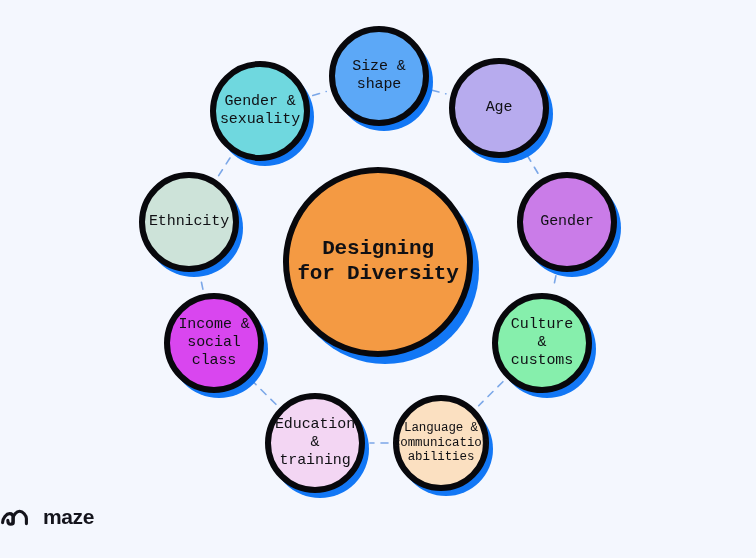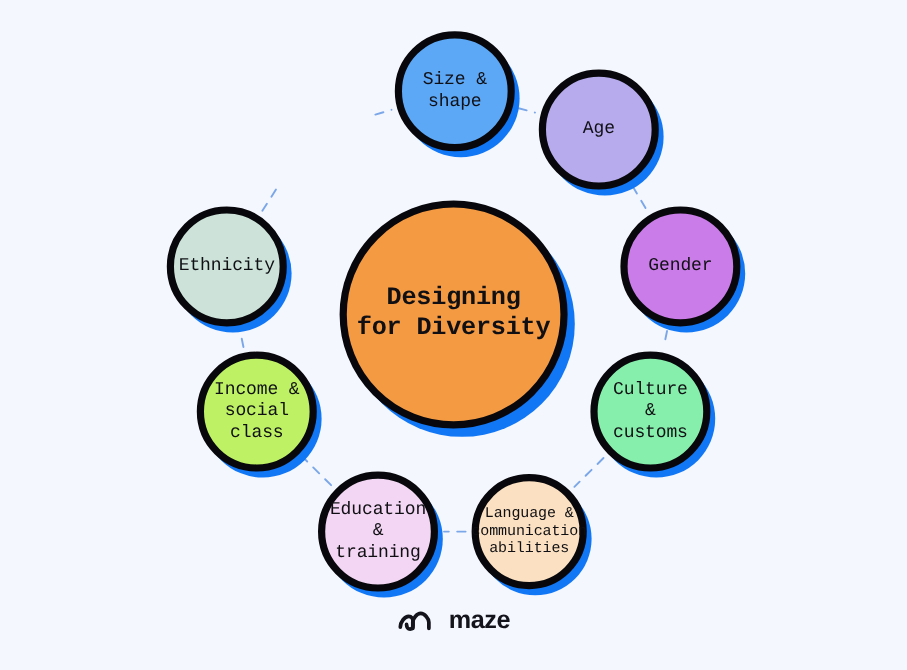--- a/index.html
+++ b/index.html
@@ -56,21 +56,20 @@
     font-weight: bold;
     letter-spacing: -0.2px;
   }
   #brand {
     position: absolute;
     left: 0;
     top: 506px;
     width: 756px;
     display: flex;
     align-items: center;
-    justify-content: center;
     gap: 9px;
     z-index: 4;
   }
   #brand-mark {
     display: block;
   }
   #brand-name {
     font-size: 21px;
     font-weight: bold;
     color: #14141c;
@@ -122,29 +121,33 @@
     <span class="label">Language &amp;
 communication
 abilities</span>
   </div>
 
   <div class="node" style="left: 265px; top: 393px; width: 100px; height: 100px; background: rgb(243, 214, 243); border-color: rgb(8, 8, 12); font-size: 15px; text-align: center;">
     <span class="label">Education
 &amp; training</span>
   </div>
 
-  <div class="node" style="left: 164px; top: 293px; width: 100px; height: 100px; background: #bef264; border-color: rgb(8, 8, 12); font-size: 15px; text-align: center;">
+  <div class="node" style="left: 164px; top: 293px; width: 100px; height: 100px; background: #d946ef; border-color: rgb(8, 8, 12); font-size: 15px; text-align: center;">
     <span class="label">Income &amp;
 social class</span>
   </div>
 
   <div class="node" style="left: 139px; top: 172px; width: 100px; height: 100px; background: rgb(205, 227, 217); border-color: rgb(8, 8, 12); font-size: 15px;">
     <span class="label">Ethnicity</span>
   </div>
 
+  <div class="node" style="left: 210px; top: 61px; width: 100px; height: 100px; background: rgb(111, 216, 223); border-color: rgb(8, 8, 12); font-size: 15px;">
+    <span class="label">Gender &amp;
+sexuality</span>
+  </div>
 
   <div id="brand">
     <svg id="brand-mark" width="34" height="20" viewBox="0 0 34 20" aria-hidden="true">
       <path d="M2.6 15.6 C2.6 11.2 6.4 6.6 9.6 6.6 C12.0 6.6 13.2 8.6 13.2 11.0
                L13.2 14.2 C13.2 16.0 12.2 17.2 10.8 17.2 C9.0 17.2 7.8 15.6 7.8 13.4" fill="none" stroke="#14141c" stroke-width="3.1" stroke-linecap="round" stroke-linejoin="round"></path>
       <path d="M13.0 16.6 L13.0 11.6 C13.0 8.6 16.4 4.2 19.6 4.2
                C22.8 4.2 26.4 8.6 26.4 11.6 L26.4 16.6" fill="none" stroke="#14141c" stroke-width="3.1" stroke-linecap="round" stroke-linejoin="round"></path>
     </svg>
     <span id="brand-name">maze</span>
   </div>

